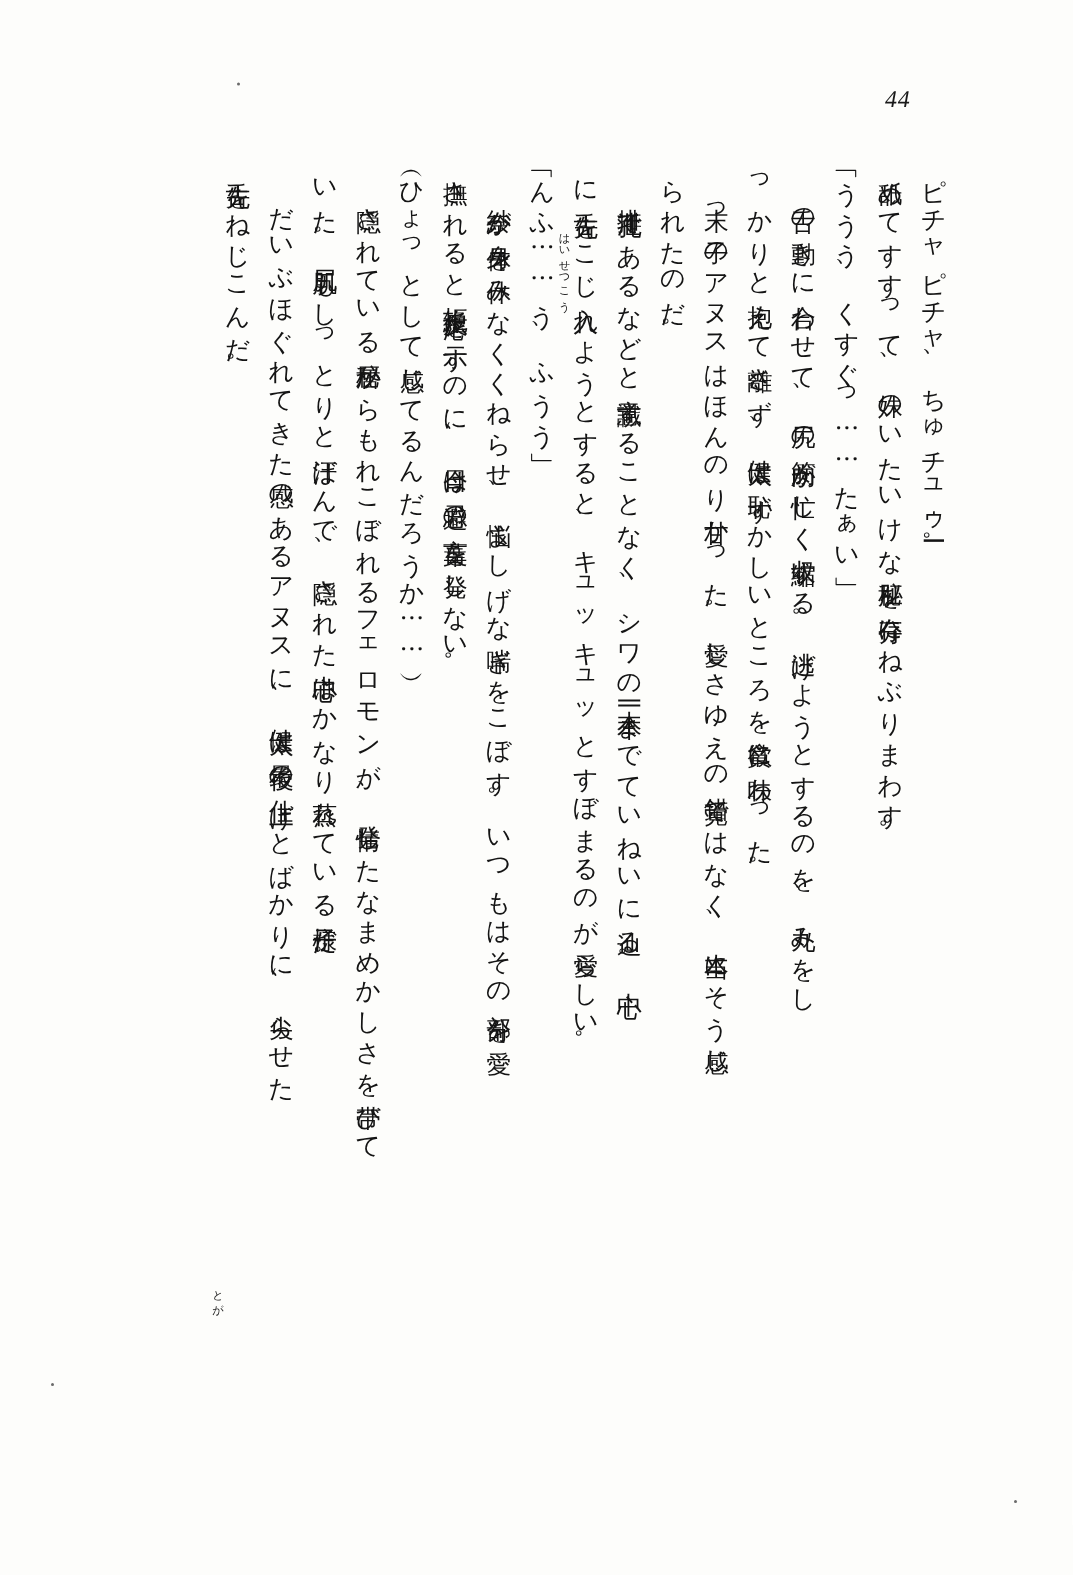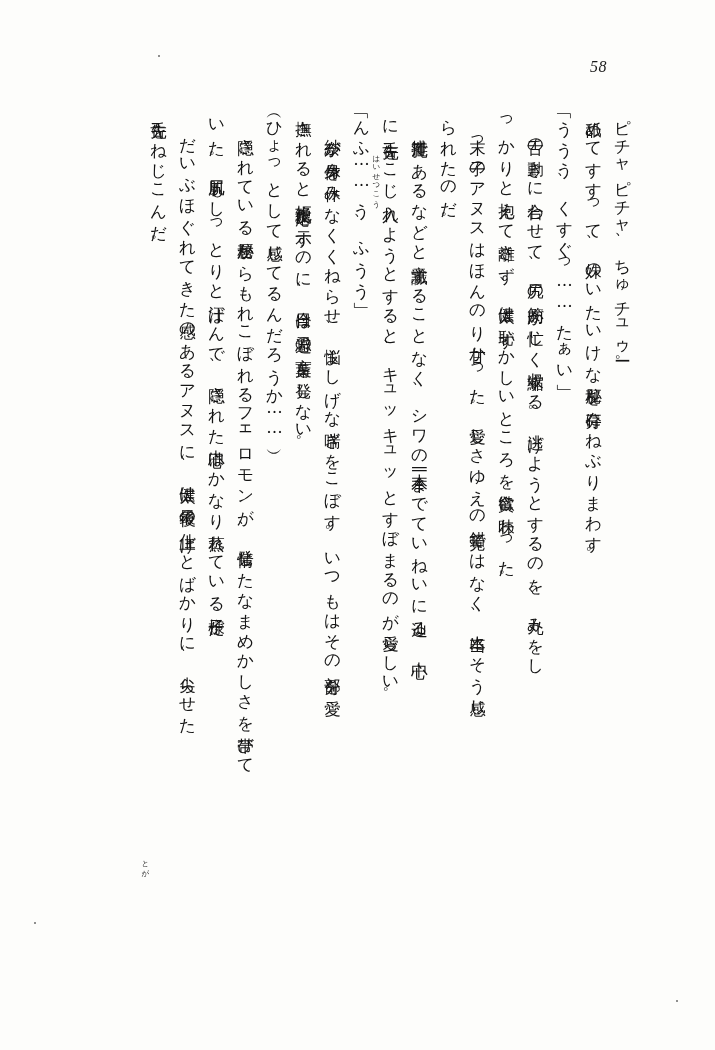--- a/index.html
+++ b/index.html
@@ -83,21 +83,21 @@
 </style>
 </head>
 <body>
 
 <div class="page">
 
   <div class="dot tl"></div>
   <div class="dot bl"></div>
   <div class="dot br"></div>
 
-  <div class="page-number">58</div>
+  <div class="page-number">44</div>
 
   <div class="body-text">
     <div class="col">ピチャピチャ、ちゅチュゥー。</div>
     <div class="col">舐めてすすって、妹のいたいけな秘肛を存分にねぶりまわす。</div>
     <div class="col">「ううう、くすぐっ……たぁい」</div>
     <div class="col">　舌の動きに合わせて、尻の筋肉が忙しく収縮する。逃げようとするのを、丸みをし</div>
     <div class="col">っかりと抱えて離さず、健太は恥ずかしいところを貪欲に味わった。</div>
     <div class="col">　末っ子のアヌスはほんのり甘かった。愛しさゆえの錯覚ではなく、本当にそう感じ</div>
     <div class="col">られたのだ。</div>
     <div class="col">　排泄孔であるなどと意識することなく、シワの一本一本までていねいに辿る。中心</div>

